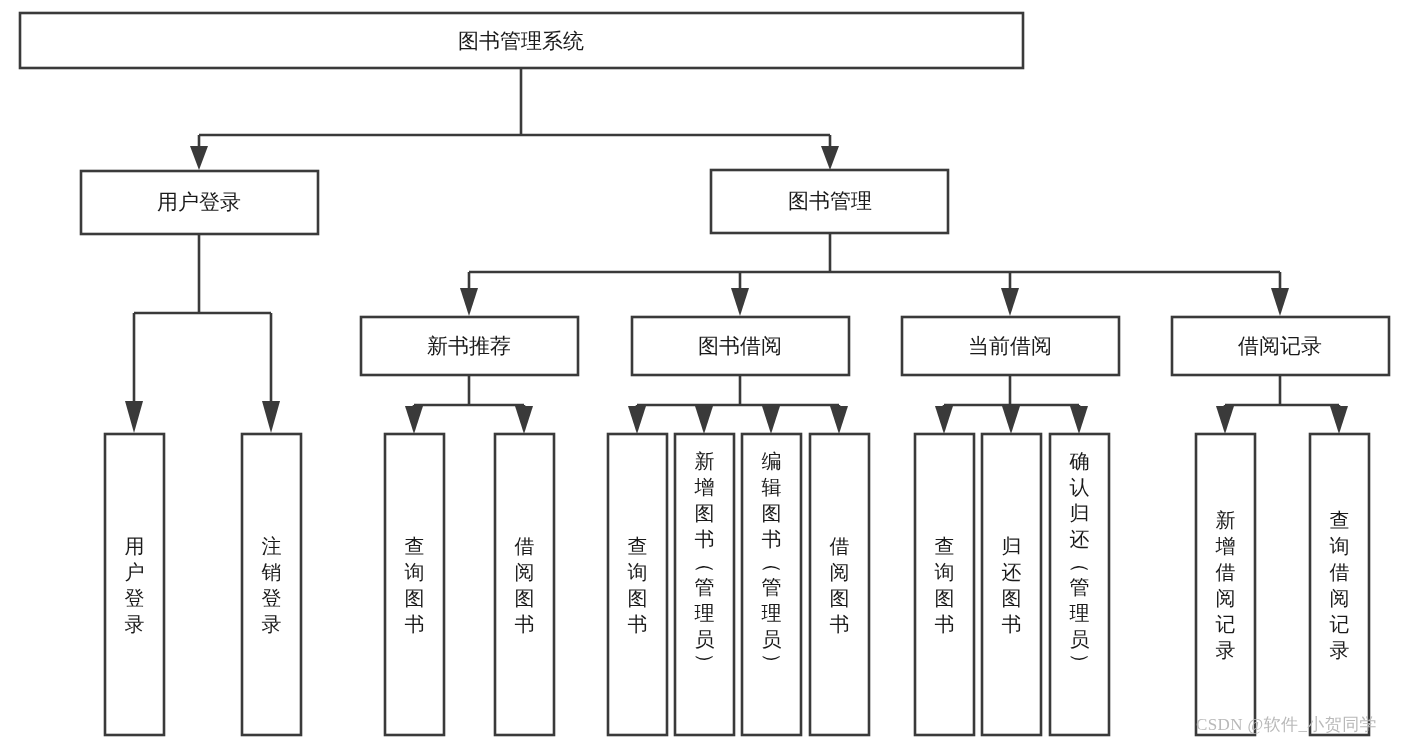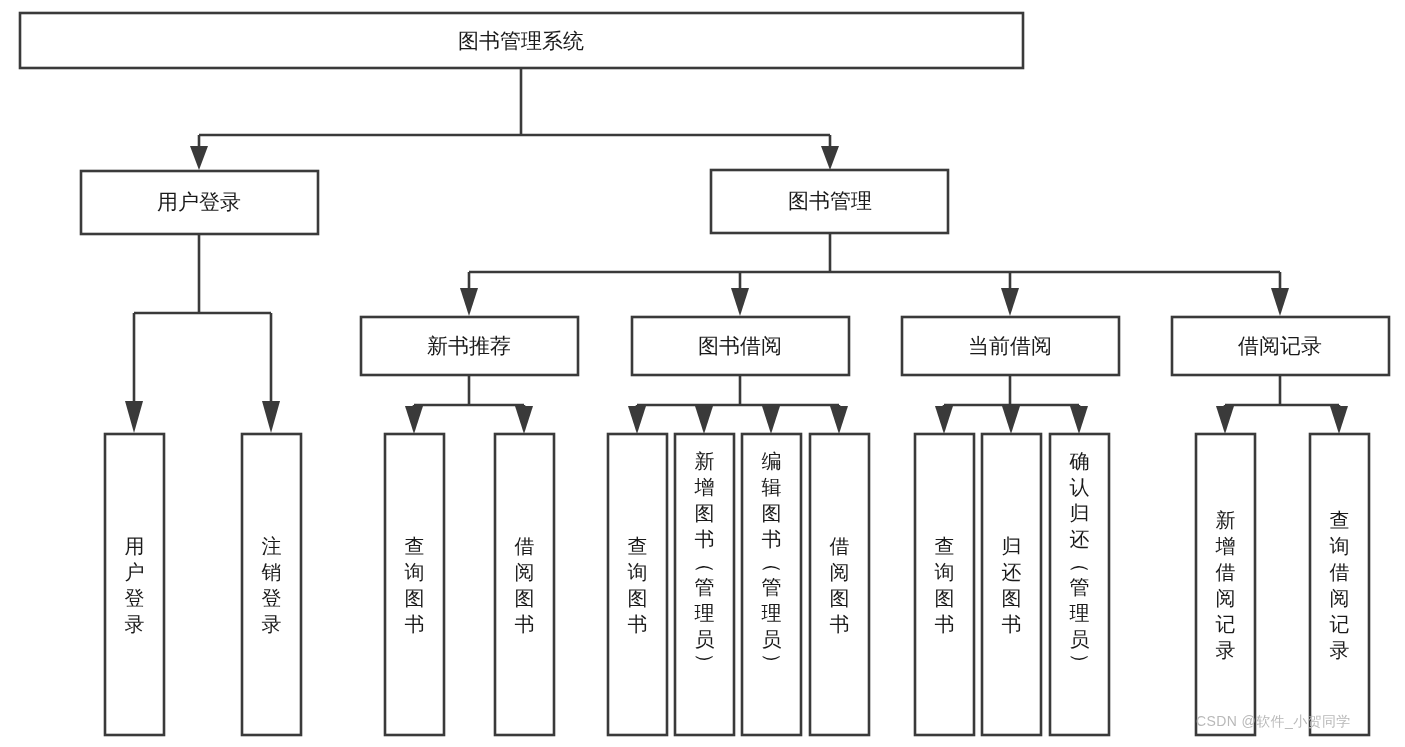--- a/index.html
+++ b/index.html
@@ -61,22 +61,22 @@
     flex-direction: column;
     align-items: center;
     justify-content: center;
     pointer-events: none;
   }
   .label-vertical span {
     display: block;
   }
   .watermark {
     position: absolute;
-    font-family: Liberation Sans, sans-serif;
-    font-size: 14px;
+    font-family: Liberation Serif, serif;
+    font-size: 17px;
     color: #b9b9b9;
     white-space: nowrap;
     letter-spacing: 0.4px;
     text-align: center;
   }
 </style>
 </head>
 <body>
 
 <div id="diagram-root">

